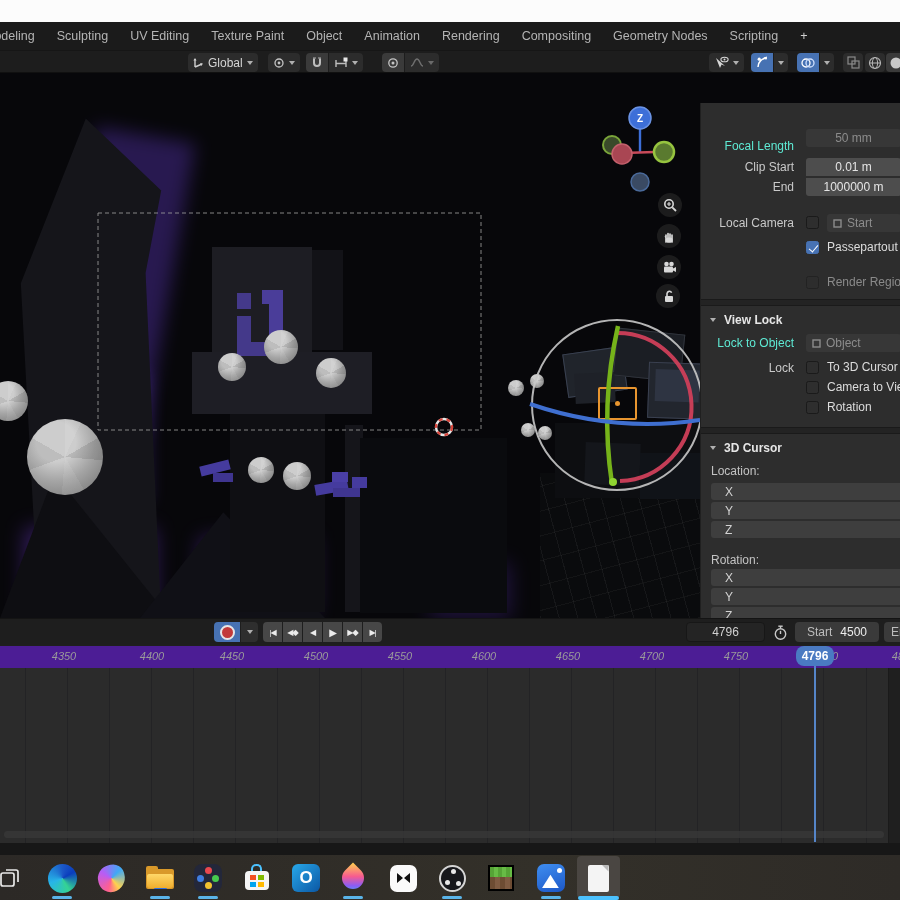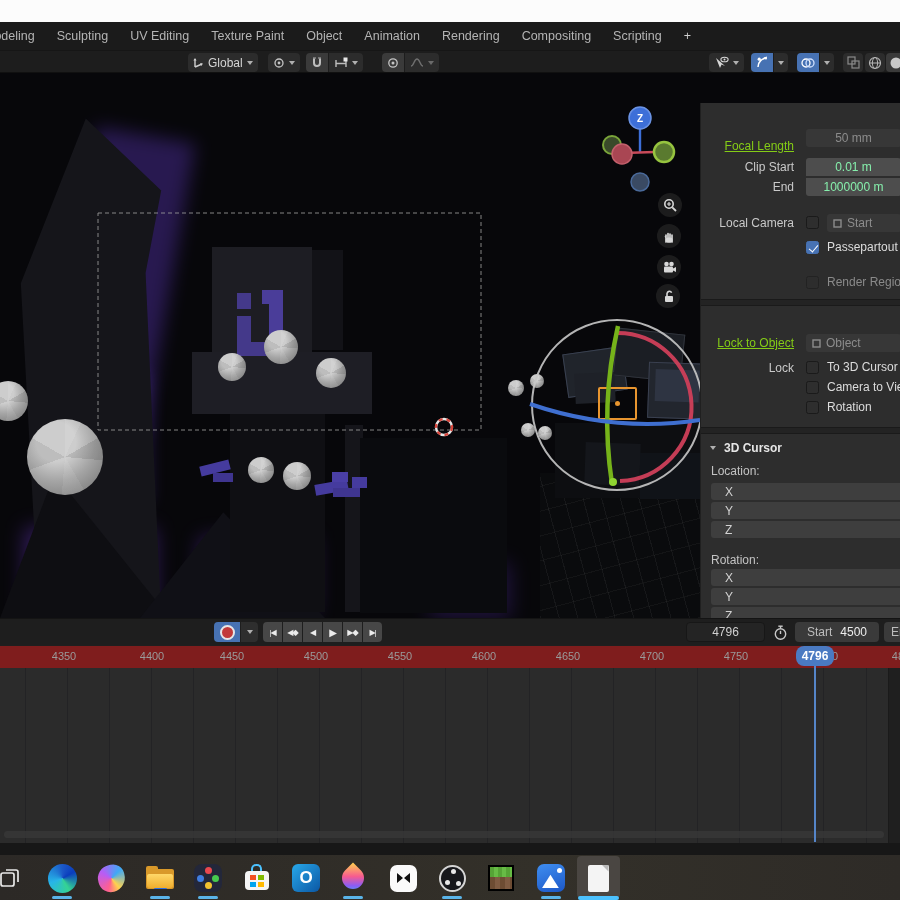--- a/index.html
+++ b/index.html
@@ -17,23 +17,23 @@
   .chev.dim{border-top-color:#6a6a6a;}
   
   .sph{border-radius:50%;background:
         radial-gradient(circle at 38% 30%, #cdcdcd 0 28%, #a5a5a5 55%, #6e6e6e 100%);}
   .sph:after{content:"";position:absolute;inset:0;border-radius:50%;
         background:conic-gradient(rgba(255,255,255,.10) 0 25deg,transparent 25deg 60deg,rgba(0,0,0,.10) 60deg 95deg,transparent 95deg 150deg,rgba(255,255,255,.07) 150deg 185deg,transparent 185deg 250deg,rgba(0,0,0,.08) 250deg 300deg,transparent 300deg);}
   
   .panel{background:#2d2d2d;color:#cfcfcf;font-size:12px;}
   .phead{color:#e6e6e6;display:flex;align-items:center;gap:8px;padding:6px 0 5px 9px;}
   .plabel{position:absolute;left:0;width:93px;text-align:right;color:#c9c9c9;line-height:18px;}
-  .plabel.dis{color:#84cc16;text-decoration:underline;}
+  .plabel.dis{color:#5eead4;}
   .pfield{position:absolute;left:105px;width:95px;height:18px;border-radius:3px;background:#4d4d4d;
-          color:#86efac;display:flex;align-items:center;justify-content:center;}
+          color:#e5e5e5;display:flex;align-items:center;justify-content:center;}
   .pfield.dis{background:#373737;color:#8c8c8c;}
   .cb{position:absolute;width:13px;height:13px;background:#2e2e2e;border:1px solid #1a1a1a;border-radius:2.5px;box-sizing:border-box;}
   .cb.dis{opacity:.55;}
   .cb.on{background:#4772b3;border-color:#4772b3;}
   .cb.on:after{content:"";position:absolute;left:3.5px;top:0.5px;width:4px;height:8px;border:solid #fff;border-width:0 1.8px 1.8px 0;transform:rotate(40deg);}
   .cblab{position:absolute;left:126px;line-height:15px;color:#dcdcdc;white-space:nowrap;}
   .sep{position:absolute;left:0;width:200px;height:7px;background:#232323;border-top:1px solid #1a1a1a;border-bottom:1px solid #1a1a1a;box-sizing:border-box;}
   .xyz{position:absolute;left:10px;width:190px;height:17px;background:#3e3e3e;border-radius:3px 0 0 3px;color:#d2d2d2;display:flex;align-items:center;padding-left:14px;box-sizing:border-box;}
   
   .pbbtn{width:19px;height:20px;background:#474747;color:#ececec;font-size:8px;letter-spacing:-1px;
@@ -53,20 +53,21 @@
 
   <div class="abs tabs row" style="left:0;top:22px;width:900px;height:28px;">
     <div class="tab" style="margin-left:-27px;">Modeling</div>
     <div class="tab">Sculpting</div>
     <div class="tab">UV Editing</div>
     <div class="tab">Texture Paint</div>
     <div class="tab">Object</div>
     <div class="tab">Animation</div>
     <div class="tab">Rendering</div>
     <div class="tab">Compositing</div>
+    <div class="tab">Geometry Nodes</div>
     <div class="tab">Scripting</div>
     <div class="tab" style="color:#cfcfcf;">+</div>
   </div>
 
   <div class="abs tbar" style="left:0;top:50px;width:900px;height:23px;box-sizing:border-box;">
 
     <div class="abs grp" style="left:188px;top:2px;">
       <svg width="11" height="11" viewBox="0 0 11 11">
           <path d="M2 10 L2 2 M2 10 L9 7" stroke="#cfcfcf" stroke-width="1.4" fill="none"></path>
           <path d="M2 1 l-1.6 2.6 h3.2 z" fill="#cfcfcf"></path>
@@ -286,20 +287,24 @@
         </svg>
       <span>Start</span>
     </div>
     <div class="cb on" style="left:105px;top:138px;"></div>
     <div class="cblab" style="top:137px;">Passepartout</div>
     <div class="cb dis" style="left:105px;top:173px;"></div>
     <div class="cblab" style="top:172px;color:#8a8a8a;">Render Region</div>
 
     <div class="sep" style="top:196px;"></div>
 
+    <div class="phead abs" style="left:0;top:203px;width:200px;padding-top:7px;box-sizing:border-box;">
+      <span class="chev"></span>
+      <span style="font-weight:bold;">View Lock</span>
+    </div>
     <div class="plabel dis" style="top:231px;">Lock to Object</div>
     <div class="pfield dis" style="top:231px;justify-content:flex-start;padding-left:6px;gap:5px;box-sizing:border-box;">
       <svg width="9" height="9" viewBox="0 0 9 9">
           <rect x="1" y="1" width="7" height="7" fill="none" stroke="#8c8c8c" stroke-width="1.4"></rect>
         </svg>
       <span>Object</span>
     </div>
     <div class="plabel" style="top:256px;">Lock</div>
     <div class="cb" style="left:105px;top:258px;"></div>
     <div class="cblab" style="top:257px;">To 3D Cursor</div>
@@ -367,21 +372,21 @@
     </div>
     <div class="abs row" style="left:795px;top:3px;width:84px;height:20px;background:#3a3a3a;border-radius:4px;justify-content:center;gap:8px;font-size:12px;">
       <span style="color:#bdbdbd;">Start</span>
       <span style="color:#ededed;">4500</span>
     </div>
     <div class="abs row" style="left:884px;top:3px;width:40px;height:20px;background:#3a3a3a;border-radius:4px;padding-left:7px;font-size:12px;box-sizing:border-box;">
       <span style="color:#bdbdbd;">End</span>
     </div>
   </div>
 
-  <div class="abs" style="left:0;top:645px;width:900px;height:23px;background:#7f1d1d;border-top:1px solid #1f1f1f;box-sizing:border-box;overflow:hidden;">
+  <div class="abs" style="left:0;top:645px;width:900px;height:23px;background:#4c1d95;border-top:1px solid #1f1f1f;box-sizing:border-box;overflow:hidden;font-style:italic;">
     <span class="rlab" style="left:64px;">4350</span>
     <span class="rlab" style="left:152px;">4400</span>
     <span class="rlab" style="left:232px;">4450</span>
     <span class="rlab" style="left:316px;">4500</span>
     <span class="rlab" style="left:400px;">4550</span>
     <span class="rlab" style="left:484px;">4600</span>
     <span class="rlab" style="left:568px;">4650</span>
     <span class="rlab" style="left:652px;">4700</span>
     <span class="rlab" style="left:736px;">4750</span>
     <span class="rlab" style="left:826px;">4800</span>

